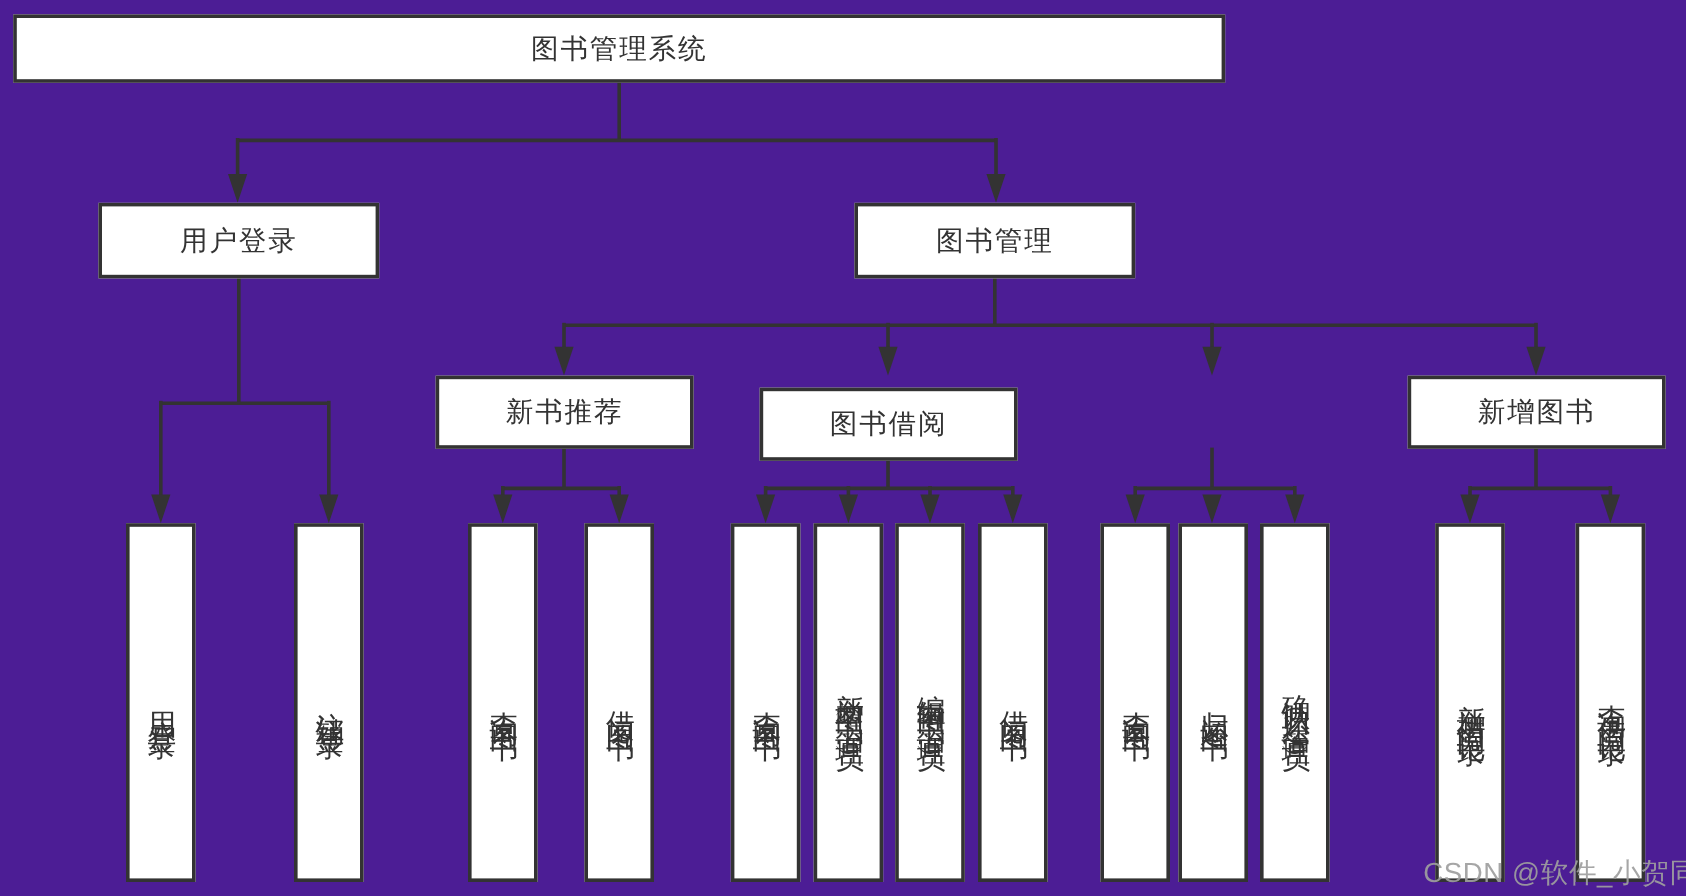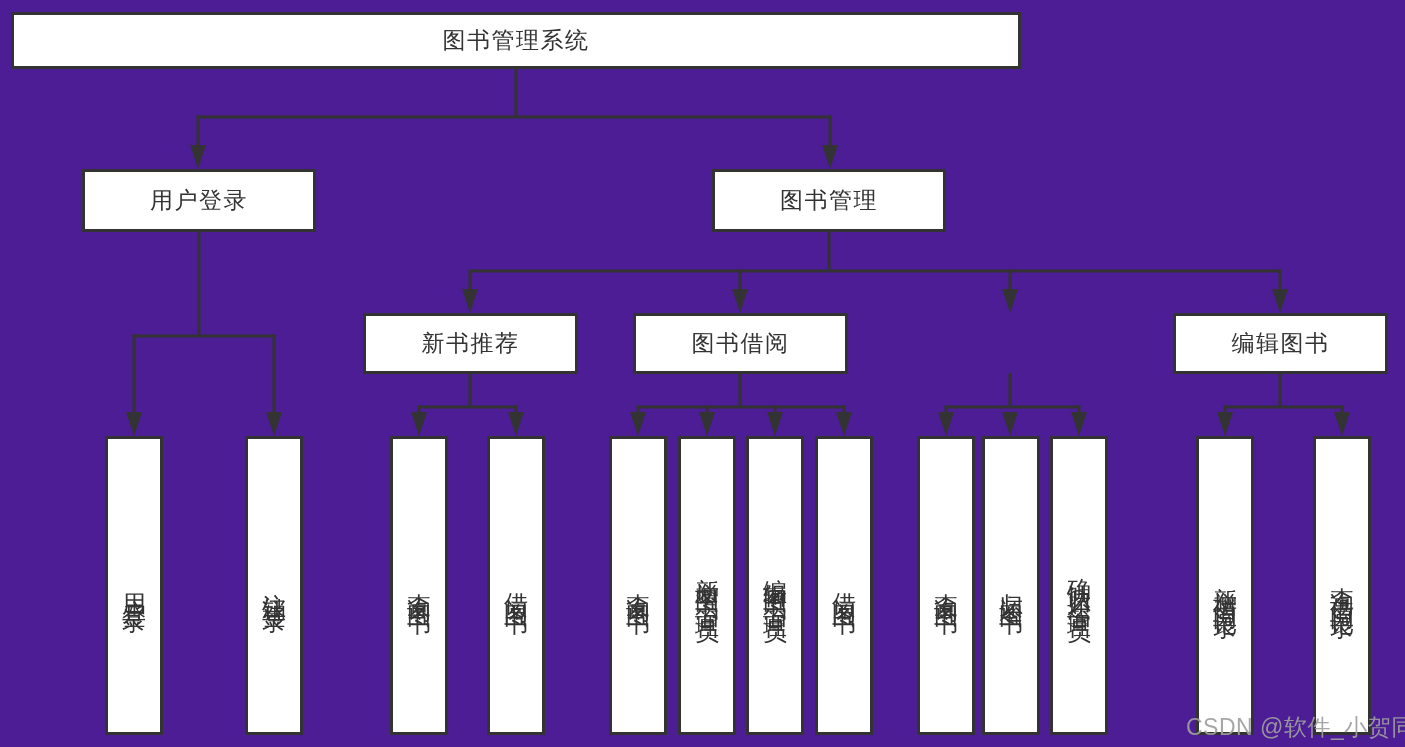--- a/index.html
+++ b/index.html
@@ -126,25 +126,25 @@
   <div class="node hnode" style="left:82px; top:169px; width:234px; height:63px;">
     <span>用户登录</span>
   </div>
   <div class="node hnode" style="left:363px; top:313px; width:215px; height:61px;">
     <span>新书推荐</span>
   </div>
 
   <div class="node hnode" style="left:712px; top:169px; width:234px; height:63px;">
     <span>图书管理</span>
   </div>
-  <div class="node hnode" style="left:633px; top:313px; width:215px; height:61px;">
+  <div class="node hnode" style="left:633px; top:323px; width:215px; height:61px;">
     <span>图书借阅</span>
   </div>
   <div class="node hnode" style="left:1173px; top:313px; width:215px; height:61px;">
-    <span>编辑图书</span>
+    <span>新增图书</span>
   </div>
 
   <div class="node leaf" style="left:105px; top:436px; width:58px; height:299px;">
     <span>用户登录</span>
   </div>
   <div class="node leaf" style="left:245px; top:436px; width:58px; height:299px;">
     <span>注销登录</span>
   </div>
 
   <div class="node leaf" style="left:390px; top:436px; width:58px; height:299px;">

